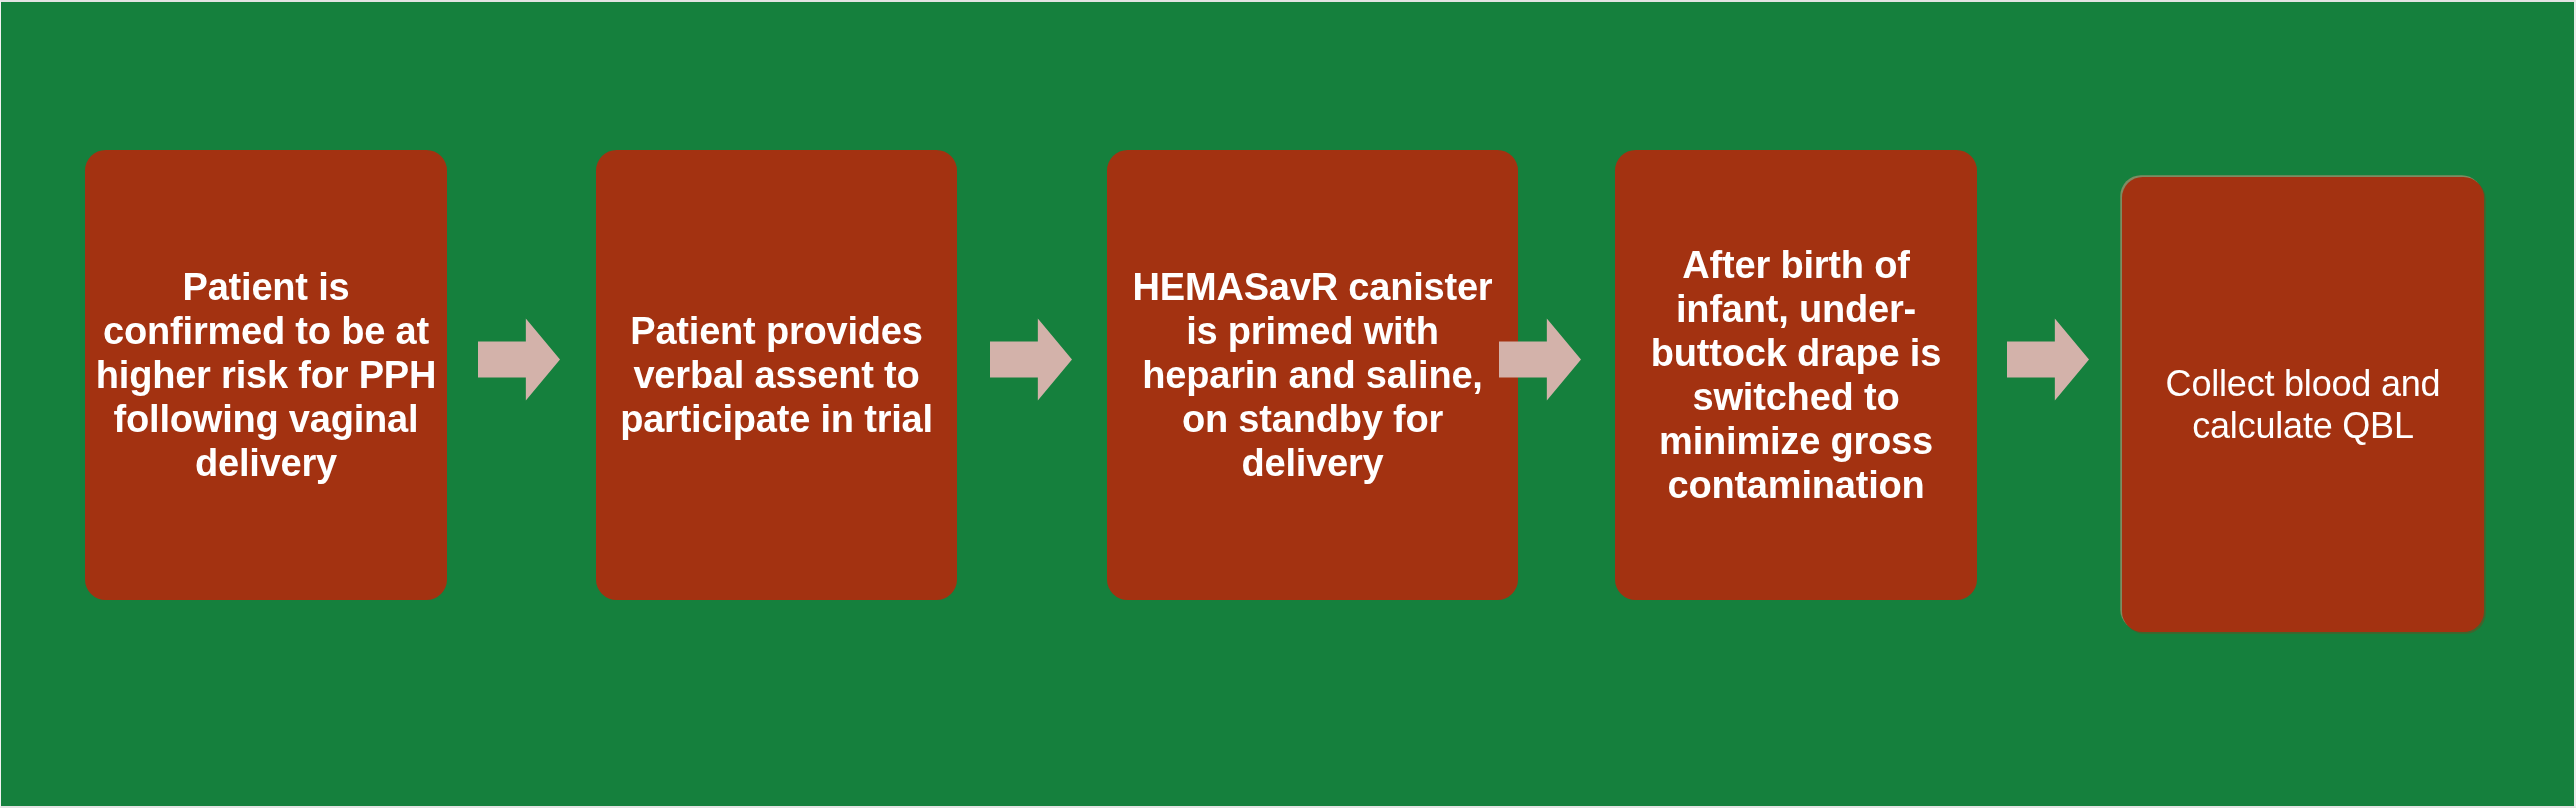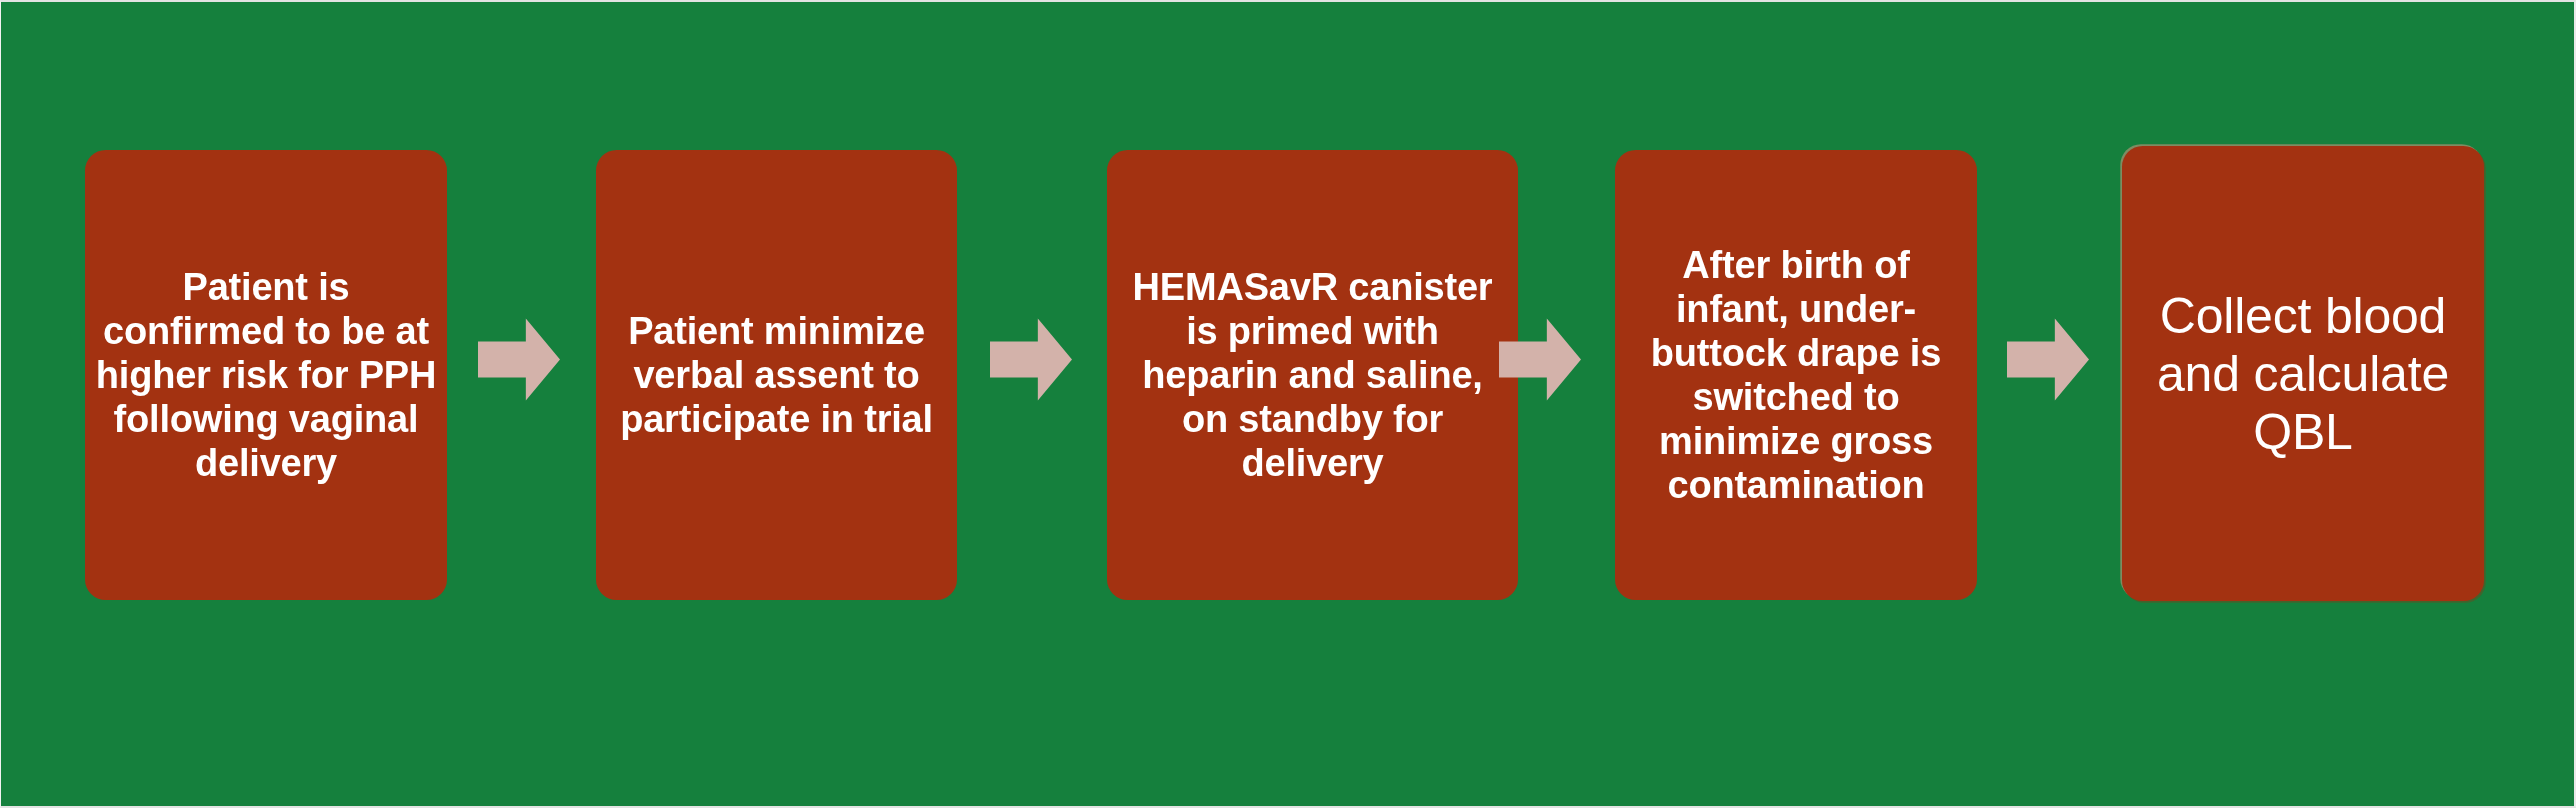--- a/index.html
+++ b/index.html
@@ -61,23 +61,24 @@
 
   
   .node.bold {
     font-weight: bold;
     font-size: 38px;
   }
 
   
   .node.light {
     font-weight: normal;
-    font-size: 50px;
+    font-size: 36px;
     box-shadow: -1.7px -1.7px 0 0 rgba(214,150,130,0.55),
                  1.7px  1.7px 0 0 rgba(150,45,18,0.35);
+    margin-top: 31px;
   }
 
   
   #node-1 { left: 84px;   top: 148px; width: 362px; height: 450px; }
   #node-2 { left: 595px;  top: 148px; width: 361px; height: 450px; }
   #node-3 { left: 1106px; top: 148px; width: 411px; height: 450px; }
   #node-4 { left: 1614px; top: 148px; width: 362px; height: 450px; }
   #node-5 { left: 2121px; top: 144px; width: 362px; height: 455px; }
 
   
@@ -105,21 +106,21 @@
       <span class="node-text">Patient is confirmed to be at higher risk for PPH following vaginal delivery</span>
     </div>
 
     <div class="arrow" id="arrow-1">
       <svg viewBox="0 0 96 104" xmlns="http://www.w3.org/2000/svg">
         <path d="M0 31 L56 31 L56 4 L96 52 L56 100 L56 73 L0 73 Z" fill="#d3b2aa"></path>
       </svg>
     </div>
 
     <div class="node bold" id="node-2">
-      <span class="node-text">Patient minimize verbal assent to participate in trial</span>
+      <span class="node-text">Patient provides verbal assent to participate in trial</span>
     </div>
 
     <div class="arrow" id="arrow-2">
       <svg viewBox="0 0 96 104" xmlns="http://www.w3.org/2000/svg">
         <path d="M0 31 L56 31 L56 4 L96 52 L56 100 L56 73 L0 73 Z" fill="#d3b2aa"></path>
       </svg>
     </div>
 
     <div class="node bold" id="node-3">
       <span class="node-text">HEMASavR canister is primed with heparin and saline, on standby for delivery</span>

